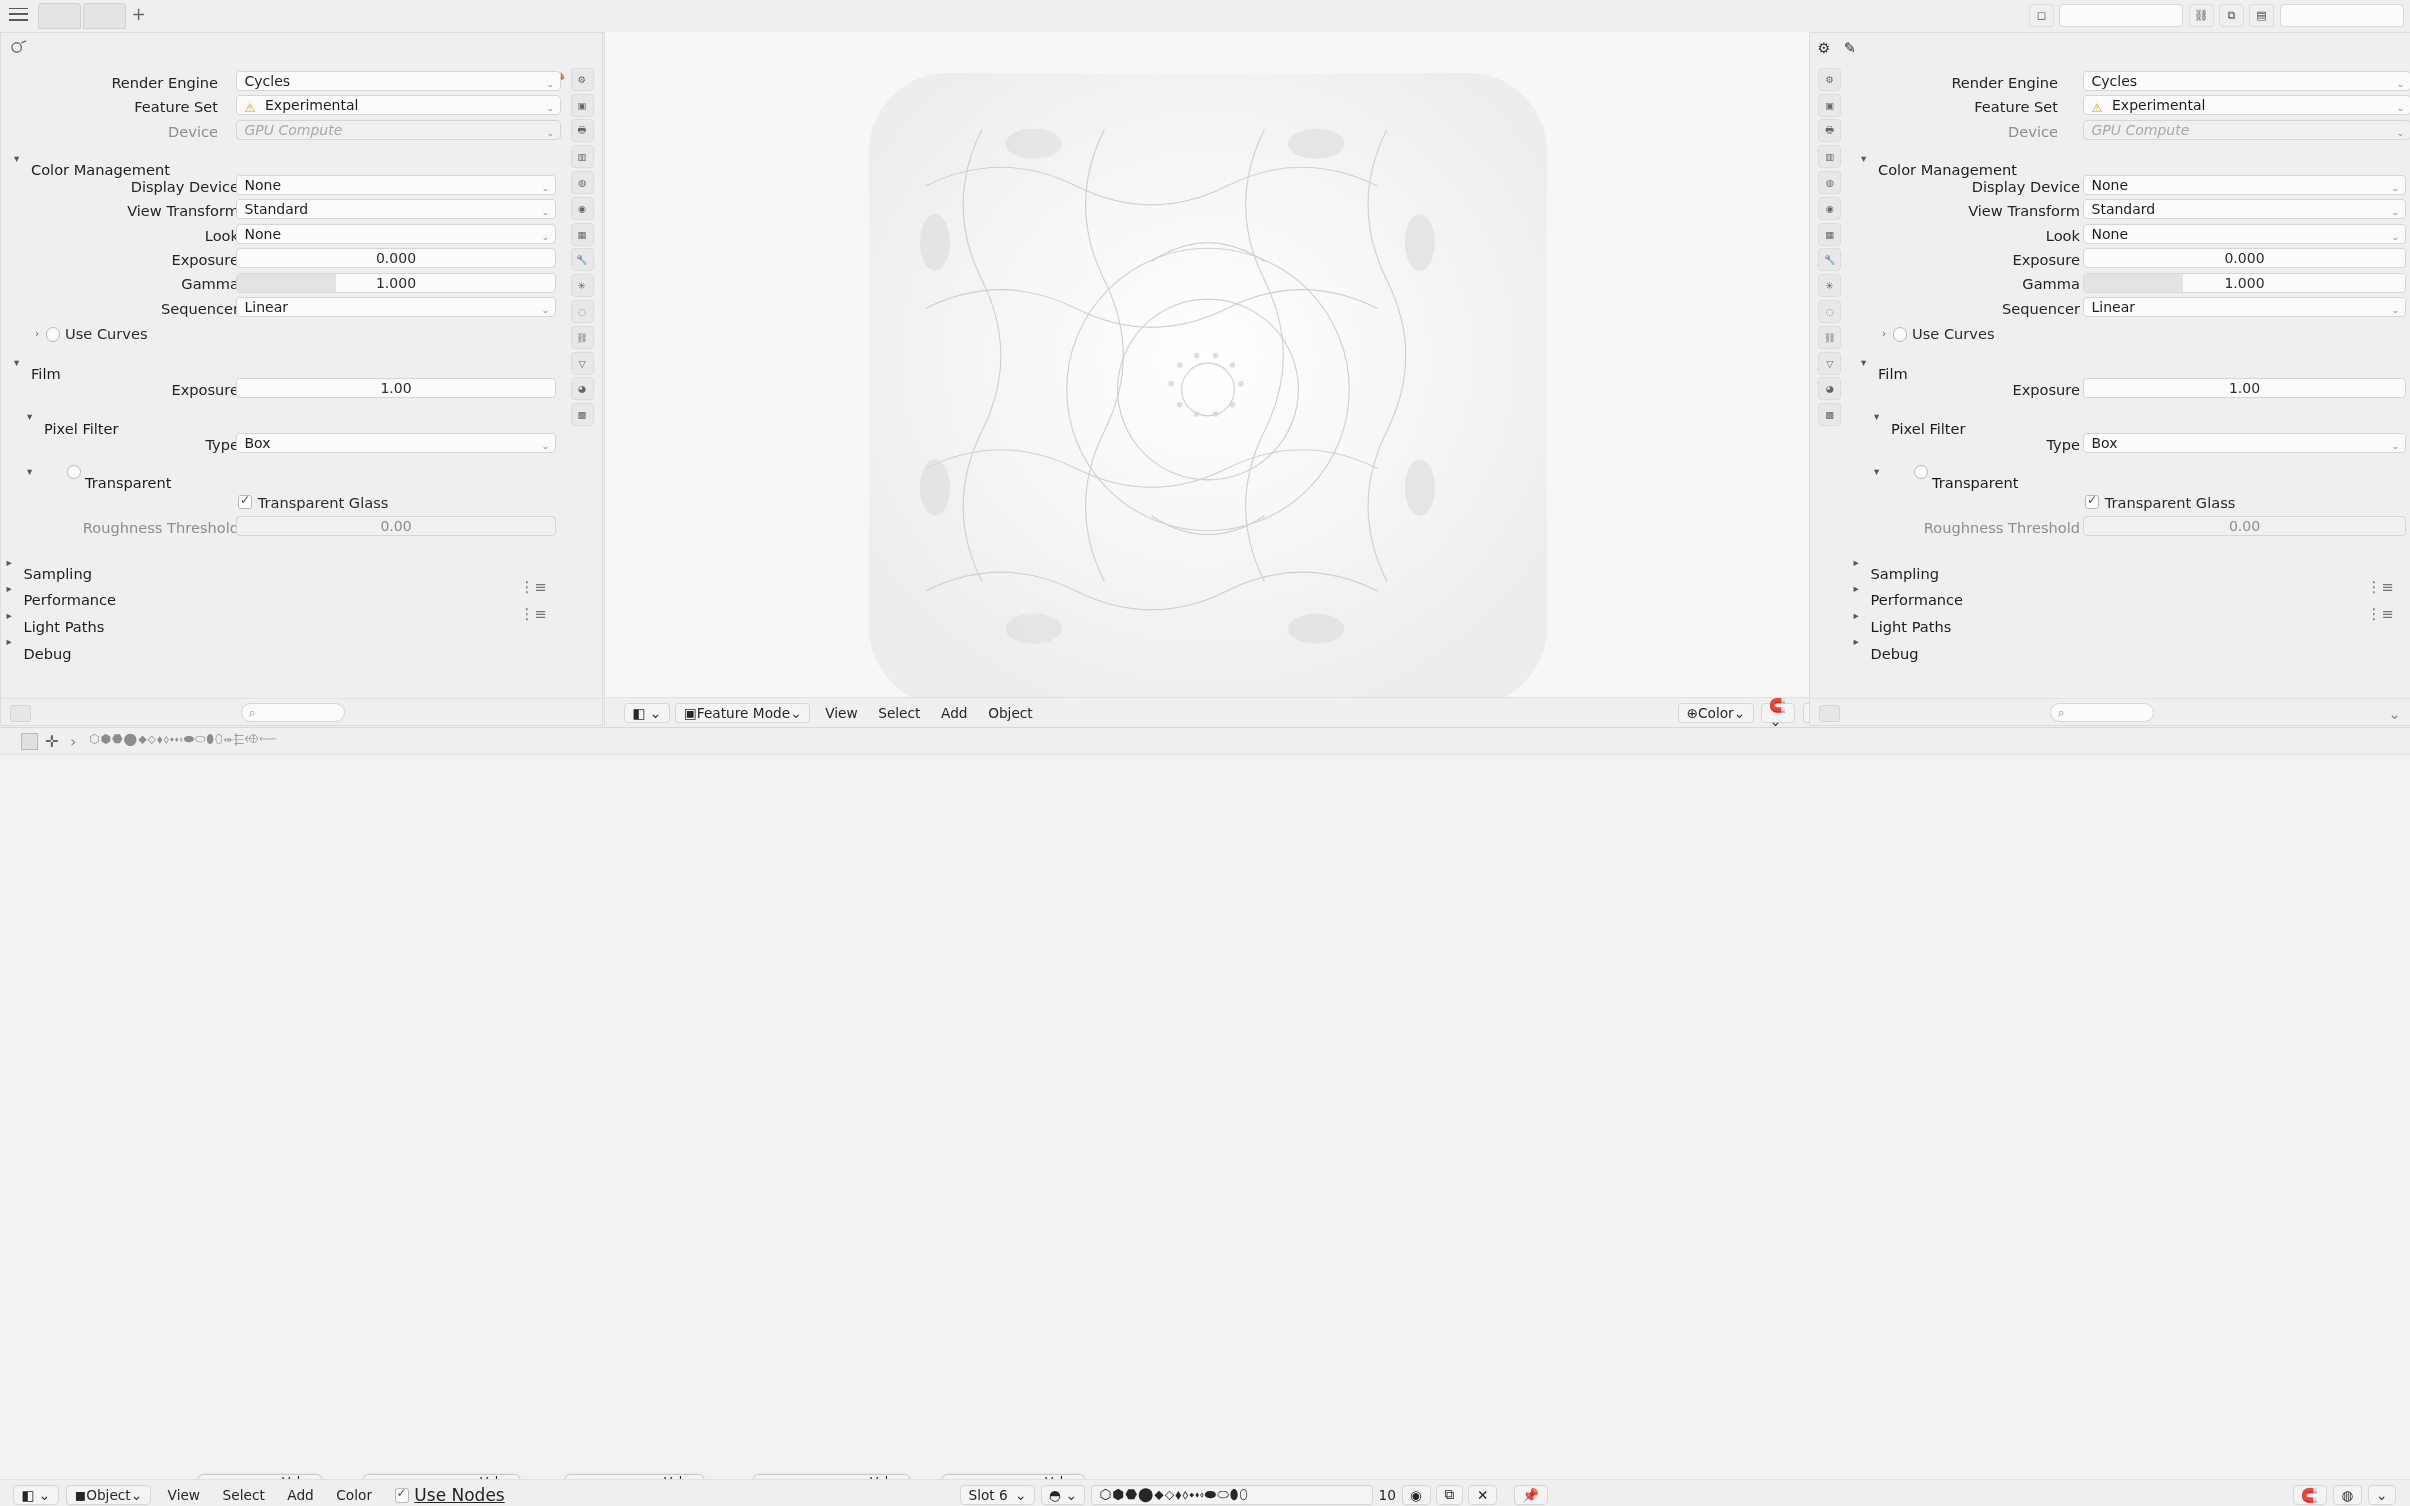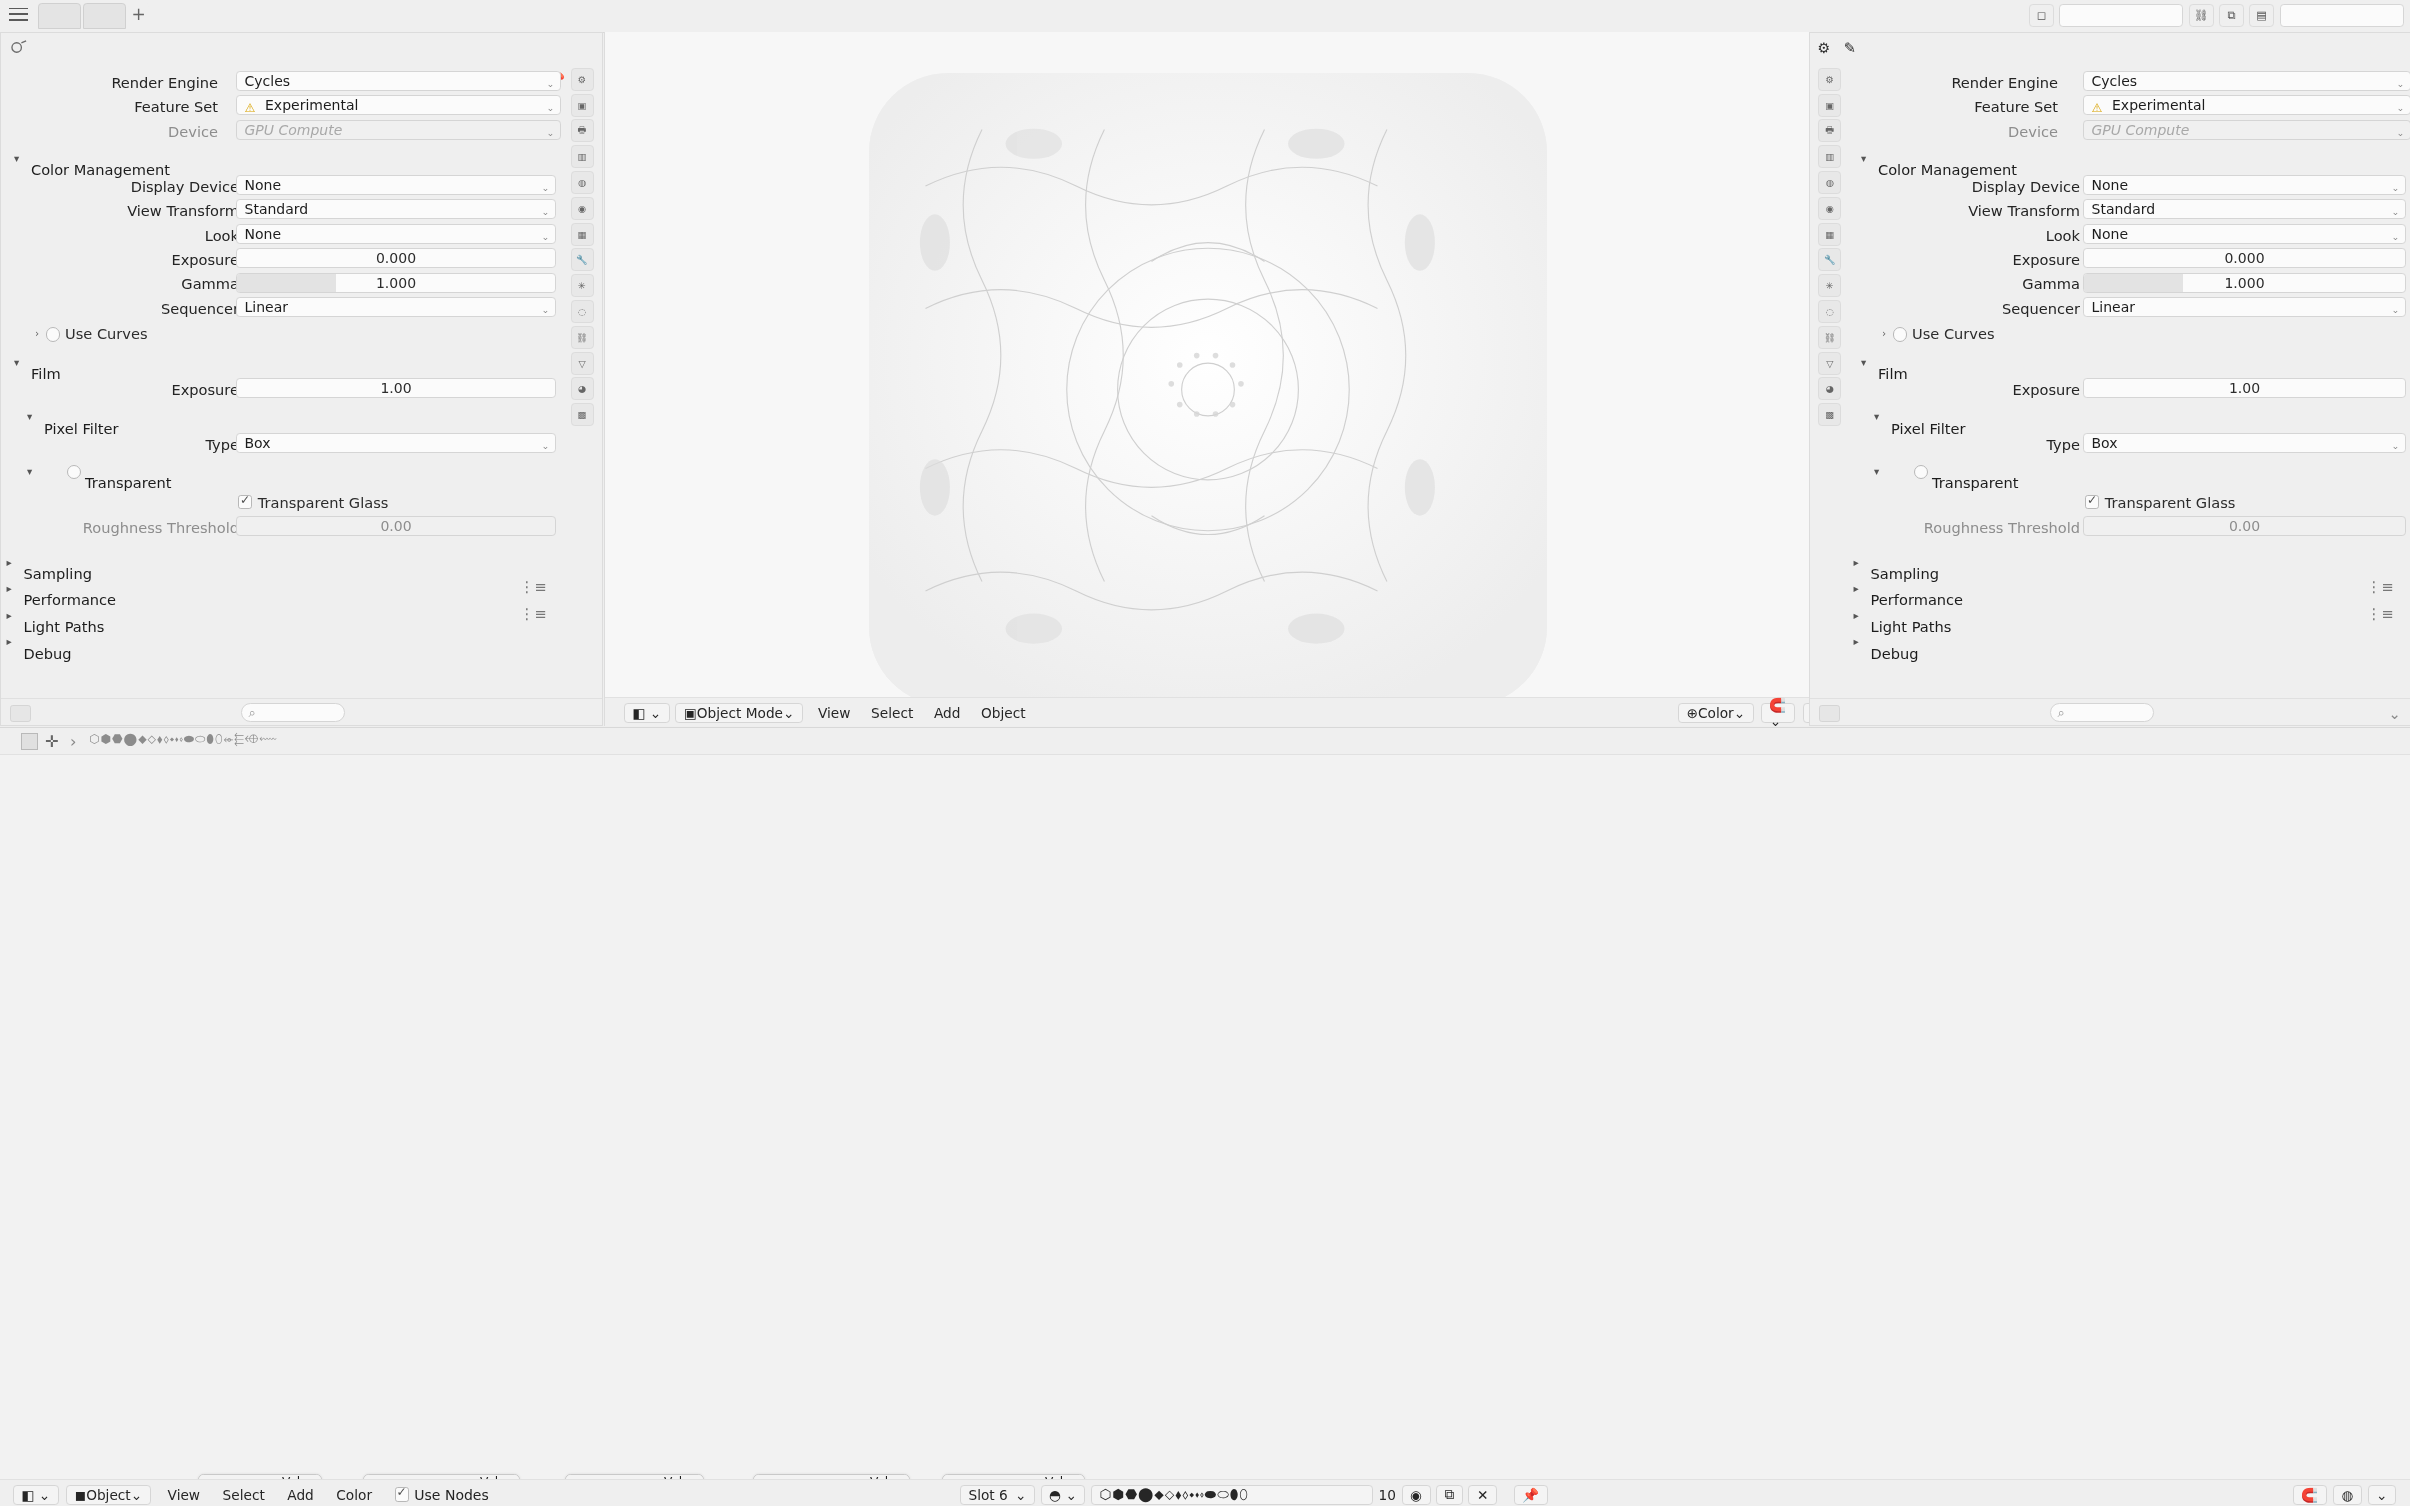--- a/index.html
+++ b/index.html
@@ -303,21 +303,21 @@
             <circle cx="348" cy="362" r="3"></circle>
             <circle cx="330" cy="352" r="3"></circle>
           <circle cx="321" cy="330" r="3"></circle>
         </g>
       </svg>
     </div>
 
     <div class="vfoot">
       <div style="position:absolute;left:19px;top:4.7px;display:flex;align-items:center;gap:5.6px;">
         <span class="vbtn">◧ ⌄</span>
-        <span class="vbtn">▣ <span>Object Mode</span> ⌄</span>
+        <span class="vbtn">▣ <span>Feature Mode</span> ⌄</span>
         <span class="vtxt" style="margin-left:9.4px;">View</span>
         <span class="vtxt" style="margin-left:15px;">Select</span>
         <span class="vtxt" style="margin-left:15px;">Add</span>
         <span class="vtxt" style="margin-left:15px;">Object</span>
       </div>
       <div style="position:absolute;left:1073px;top:4.7px;display:flex;align-items:center;gap:7.5px;">
         <span class="vbtn">⊕ <span>Color</span> ⌄</span>
         <span class="vbtn">🧲 ⌄</span>
         <span class="vbtn">◎⋮⋮ ⌄</span>
 
@@ -577,21 +577,21 @@
     </div>
 
     <div class="nefoot">
       <div style="position:absolute;left:13px;top:4.7px;display:flex;align-items:center;gap:7.5px;">
         <span class="vbtn">◧ ⌄</span>
         <span class="vbtn">◼ <span>Object</span> ⌄</span>
         <span class="vtxt" style="margin-left:9.4px;">View</span>
         <span class="vtxt" style="margin-left:15px;">Select</span>
         <span class="vtxt" style="margin-left:15px;">Add</span>
         <span class="vtxt" style="margin-left:15px;">Color</span>
-        <span style="margin-left:15px;font-size:14px;"><span class="chk on"></span><span>Use Nodes</span></span>
+        <span style="margin-left:15px;font-size:17px;text-decoration:underline;"><span class="chk on"></span><span>Use Nodes</span></span>
       </div>
       <div style="position:absolute;left:960px;top:4.7px;display:flex;align-items:center;gap:5.6px;">
         <span class="vbtn" style="width:75px;justify-content:space-between;">
             <span>Slot 6</span>
             <span>⌄</span>
           </span>
         <span class="vbtn">◓ ⌄</span>
         <span class="vbtn" style="width:282px;letter-spacing:0.9px;">⬡⬢⬣⬤⬥⬦⬧⬨⬩⬪⬫⬬⬭⬮⬯</span>
         <span class="vtxt">10</span>
         <span class="vbtn">◉</span>

